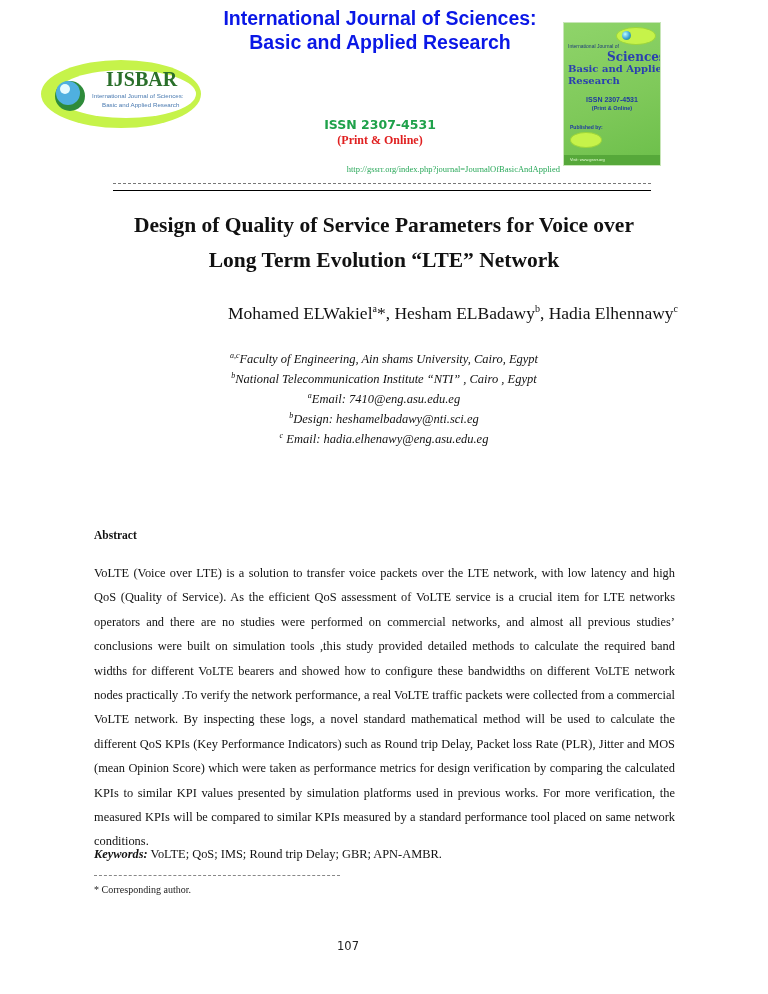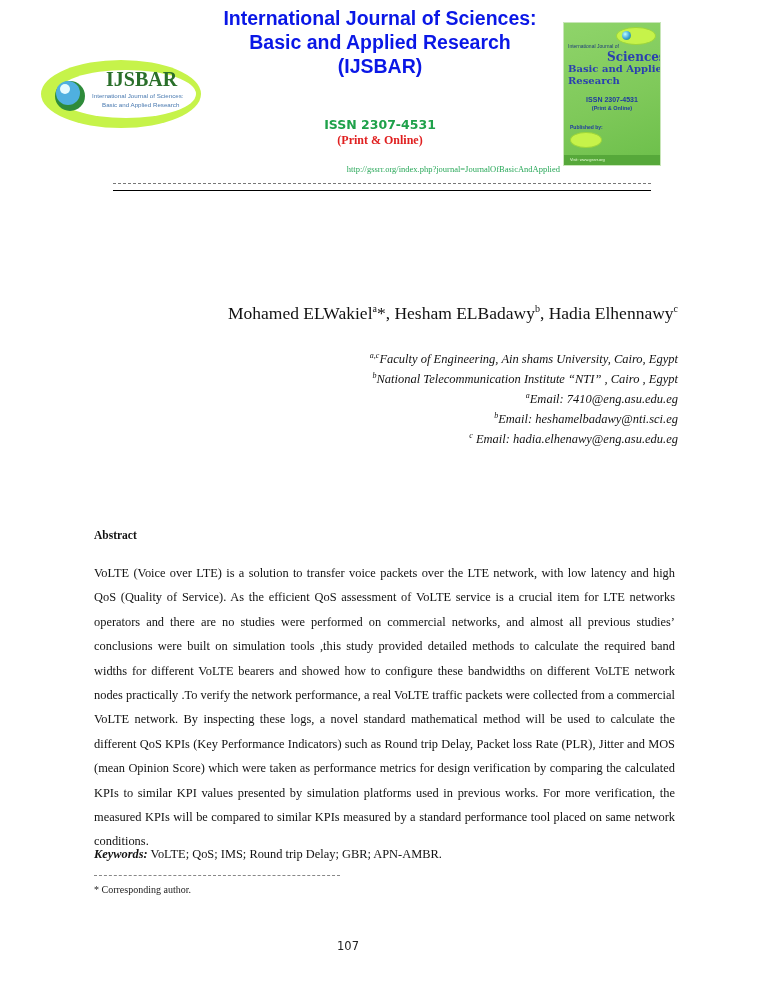--- a/index.html
+++ b/index.html
@@ -47,21 +47,21 @@
       border-top: 1.5px solid #000; }
 
     
     .paper-title { position: absolute; left: 90px; top: 208px; width: 588px; text-align: center;
       font-family: "Liberation Serif", serif; font-weight: bold; font-size: 21.5px; line-height: 35px; color: #111; }
 
     .authors { position: absolute; left: 90px; top: 303px; width: 588px; text-align: right;
       font-size: 17.5px; color: #111; }
     .authors sup { font-size: 10px; }
 
-    .affil { position: absolute; left: 90px; width: 588px; text-align: right; font-style: italic;
+    .affil { position: absolute; left: 90px; width: 588px; text-align: center; font-style: italic;
       font-size: 12.5px; color: #111; }
     .affil sup { font-size: 8px; }
 
     
     .abstract-heading { position: absolute; left: 94px; top: 529px; font-weight: bold; font-size: 11.5px; }
     .abstract-body { position: absolute; left: 94px; top: 561px; width: 581px; text-align: justify;
       font-size: 12.4px; line-height: 24.4px; color: #111; }
 
     .keywords { position: absolute; left: 94px; top: 831px; font-size: 12.4px; margin-top: 16px; }
     .keywords .kw-label { font-weight: bold; font-style: italic; }
@@ -84,21 +84,20 @@
     <circle cx="27" cy="37" r="5" fill="#e6fbff"></circle>
     <text x="68" y="34" font-family="Liberation Serif, serif" font-weight="bold" font-size="20" fill="#2a6f2a">IJSBAR</text>
     <text x="54" y="46" font-family="Liberation Sans, sans-serif" font-size="6.2" fill="#4a7ab0">International Journal of Sciences:</text>
     <text x="64" y="55" font-family="Liberation Sans, sans-serif" font-size="6.2" fill="#4a7ab0">Basic and Applied Research</text>
   </svg>
 </div>
 
 <div class="journal-title">
   <div>International Journal of Sciences:</div>
   <div>Basic and Applied Research</div>
-  <div>(IJSBAR)</div>
 </div>
 <div class="issn">ISSN 2307-4531</div>
 <div class="print-online">(Print &amp; Online)</div>
 <a class="journal-url">http://gssrr.org/index.php?journal=JournalOfBasicAndApplied</a>
 
 <div class="cover">
   <div class="c-logo">
       <div class="ball"></div>
     </div>
   <div class="c-small">International Journal of</div>
@@ -111,30 +110,32 @@
   <div class="c-po">(Print &amp; Online)</div>
   <div class="c-pub">Published by:</div>
   <div class="c-logo2"></div>
   <div class="c-foot">Visit: www.gssrr.org</div>
 </div>
 
 <div class="dash-rule"></div>
 <div class="solid-rule"></div>
 
 <div class="paper-title">
+  <div>Design of Quality of Service Parameters for Voice over</div>
+  <div>Long Term Evolution “LTE” Network</div>
 </div>
 
 <div class="authors">
   <span>Mohamed ELWakiel</span><sup>a</sup><span>*, </span><span>Hesham ELBadawy</span><sup>b</sup><span>, </span><span>Hadia Elhennawy</span><sup>c</sup>
 </div>
 
 <div class="affil" style="top:351px"><sup>a,c</sup><span>Faculty of Engineering, Ain shams University, Cairo, Egypt</span></div>
 <div class="affil" style="top:371px"><sup>b</sup><span>National Telecommunication Institute “NTI” , Cairo , Egypt</span></div>
 <div class="affil" style="top:391px"><sup>a</sup><span>Email: 7410@eng.asu.edu.eg</span></div>
-<div class="affil" style="top:411px"><sup>b</sup><span>Email: heshamelbadawy@nti.sci.eg</span></div>
+<div class="affil" style="top:411px"><sup>b</sup><span>Design: heshamelbadawy@nti.sci.eg</span></div>
 <div class="affil" style="top:431px"><sup>c</sup><span> Email: hadia.elhenawy@eng.asu.edu.eg</span></div>
 
 <div class="abstract-heading">Abstract</div>
 <div class="abstract-body">VoLTE (Voice over LTE) is a solution to transfer voice packets over the LTE network, with low latency and high QoS (Quality of Service). As the efficient QoS assessment of VoLTE service is a crucial item for LTE networks operators and there are no studies were performed on commercial networks, and almost all previous studies’ conclusions were built on simulation tools ,this study provided detailed methods to calculate the required band widths for different VoLTE bearers and showed how to configure these bandwidths on different VoLTE network nodes practically .To verify the network performance, a real VoLTE traffic packets were collected from a commercial VoLTE network. By inspecting these logs, a novel standard mathematical method will be used to calculate the different QoS KPIs (Key Performance Indicators) such as Round trip Delay, Packet loss Rate (PLR), Jitter and MOS (mean Opinion Score) which were taken as performance metrics for design verification by comparing the calculated KPIs to similar KPI values presented by simulation platforms used in previous works. For more verification, the measured KPIs will be compared to similar KPIs measured by a standard performance tool placed on same network conditions.</div>
 
 <div class="keywords">
   <span class="kw-label">Keywords:</span><span> VoLTE; QoS; IMS; Round trip Delay; GBR; APN-AMBR.</span>
 </div>
 
 <div class="foot-rule"></div>

